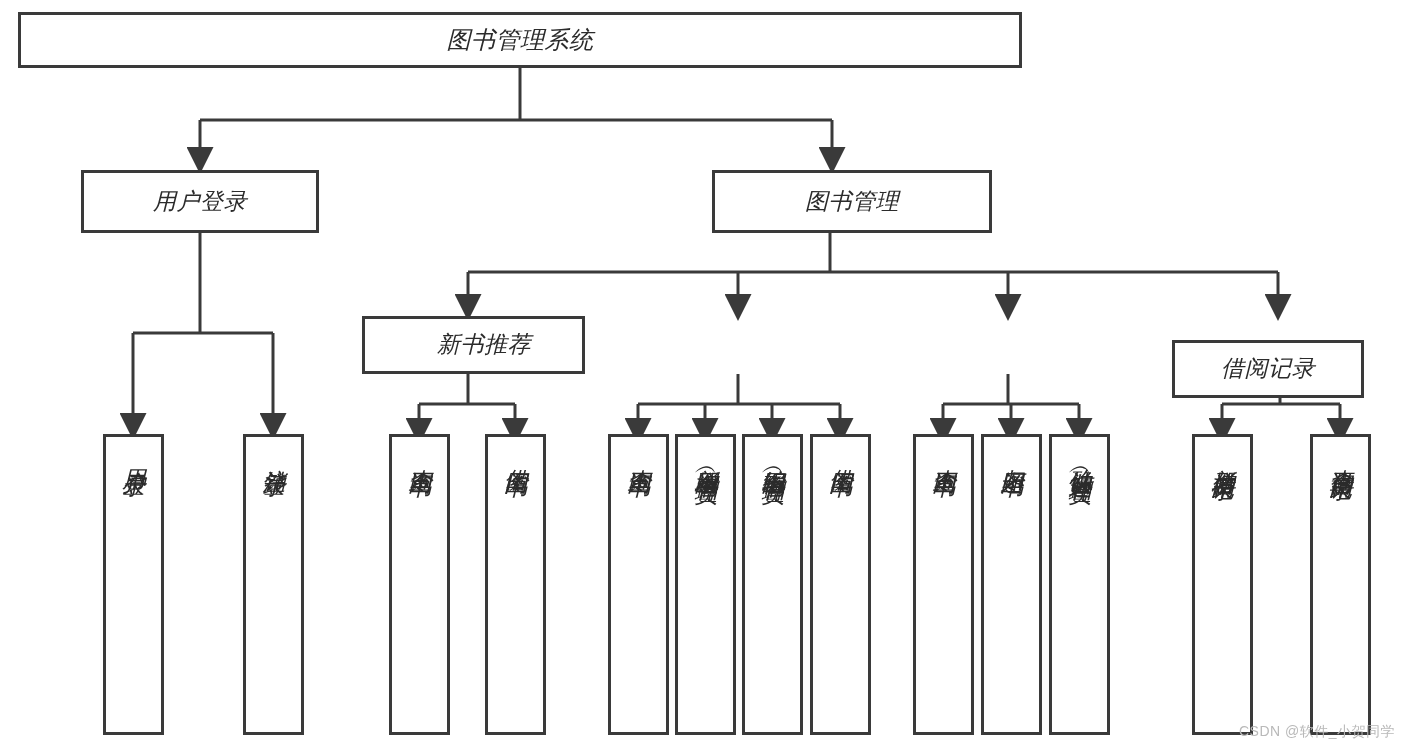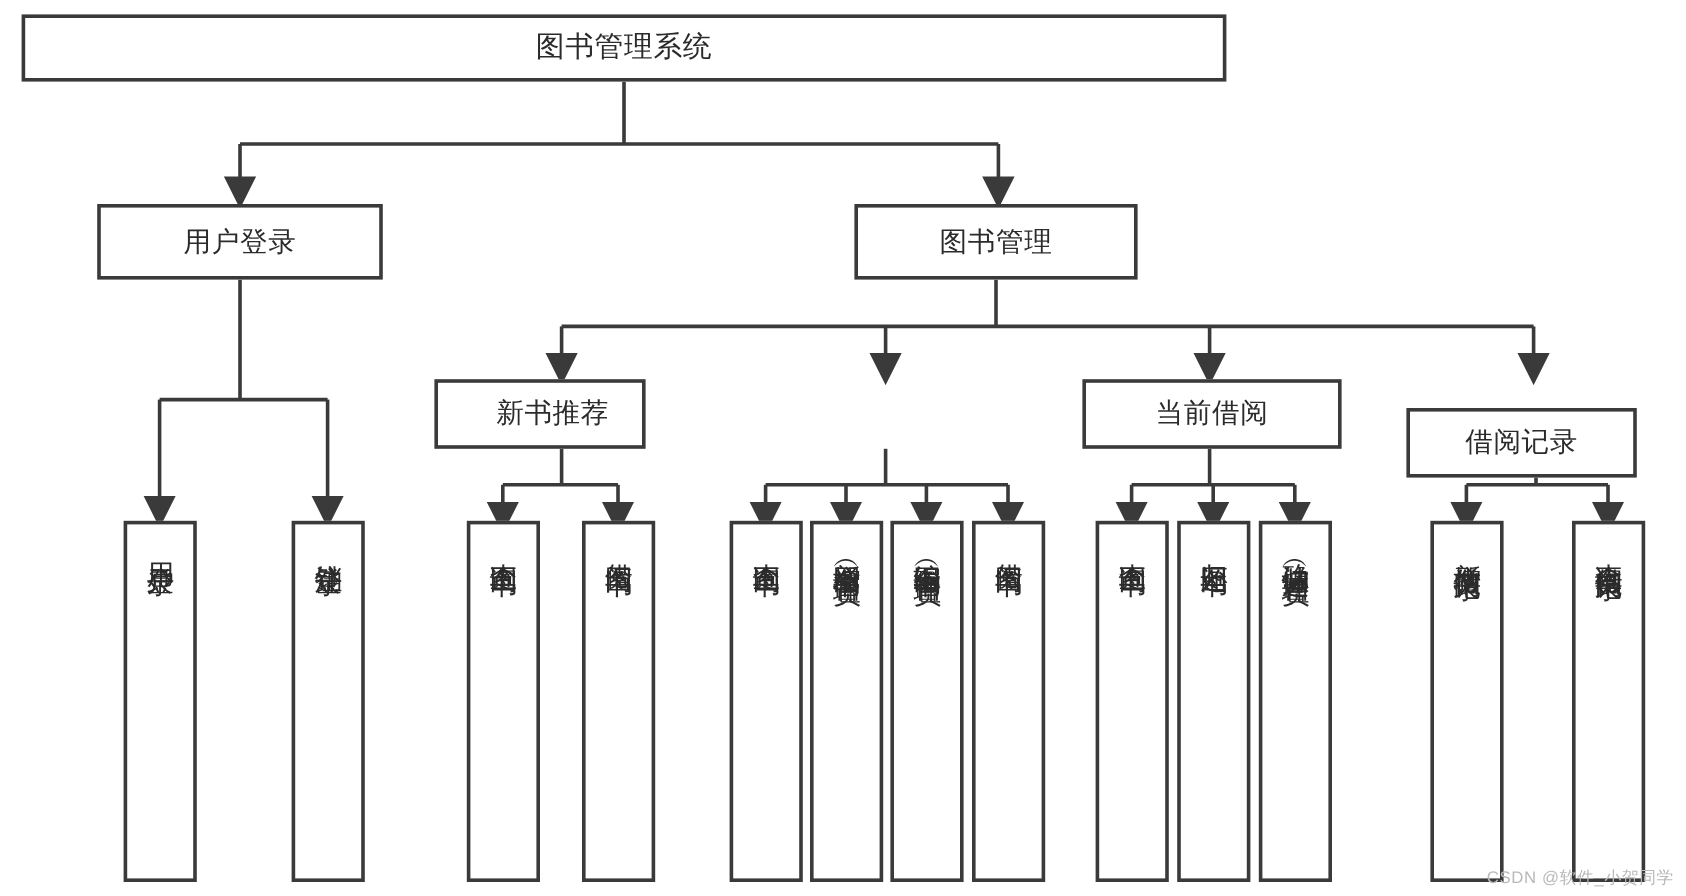--- a/index.html
+++ b/index.html
@@ -33,20 +33,21 @@
     display: flex;
     align-items: center;
     justify-content: center;
     color: #2b2b2b;
   }
   .node .label {
     display: block;
     text-align: right;
     line-height: 1.18;
     letter-spacing: 0.5px;
+    font-style: italic;
   }
   .node.horiz .label {
     font-size: 23px;
   }
   .node.root .label {
     font-size: 24px;
   }
   .node.vert {
     align-items: flex-start;
     justify-content: center;
@@ -125,29 +126,26 @@
     </g>
   </svg>
 
   <div class="node horiz root" style="left: 18px; top: 12px; width: 1004px; height: 56px; border-color: rgb(58, 58, 58); color: rgb(43, 43, 43);">
     <span class="label">图书管理系统</span>
   </div>
 
   <div class="node horiz" style="left: 81px; top: 170px; width: 238px; height: 63px; border-color: rgb(58, 58, 58); color: rgb(43, 43, 43);">
     <span class="label">用户登录</span>
   </div>
-  <div class="node horiz" style="left: 712px; top: 170px; width: 236px; height: 63px; border-color: rgb(58, 58, 58); color: rgb(43, 43, 43);">
+  <div class="node horiz" style="left: 712px; top: 170px; width: 280px; height: 63px; border-color: rgb(58, 58, 58); color: rgb(43, 43, 43);">
     <span class="label">图书管理</span>
   </div>
 
-  <div class="node horiz" style="left: 362px; top: 316px; width: 176px; height: 58px; border-color: rgb(58, 58, 58); color: rgb(43, 43, 43); padding-left: 21px;">
+  <div class="node horiz" style="left: 362px; top: 316px; width: 223px; height: 58px; border-color: rgb(58, 58, 58); color: rgb(43, 43, 43); padding-left: 21px;">
     <span class="label">新书推荐</span>
-  </div>
-  <div class="node horiz" style="left: 902px; top: 316px; width: 216px; height: 58px; border-color: rgb(58, 58, 58); color: rgb(43, 43, 43);">
-    <span class="label">当前借阅</span>
   </div>
   <div class="node horiz" style="left: 1172px; top: 316px; width: 192px; height: 58px; border-color: rgb(58, 58, 58); color: rgb(43, 43, 43); margin-top: 24px;">
     <span class="label">借阅记录</span>
   </div>
 
   <div class="node vert" style="left: 103px; top: 434px; width: 61px; height: 301px; border-color: rgb(58, 58, 58); color: rgb(43, 43, 43);">
     <span class="label">用户登录</span>
   </div>
   <div class="node vert" style="left: 243px; top: 434px; width: 61px; height: 301px; border-color: rgb(58, 58, 58); color: rgb(43, 43, 43);">
     <span class="label">注销登录</span>

